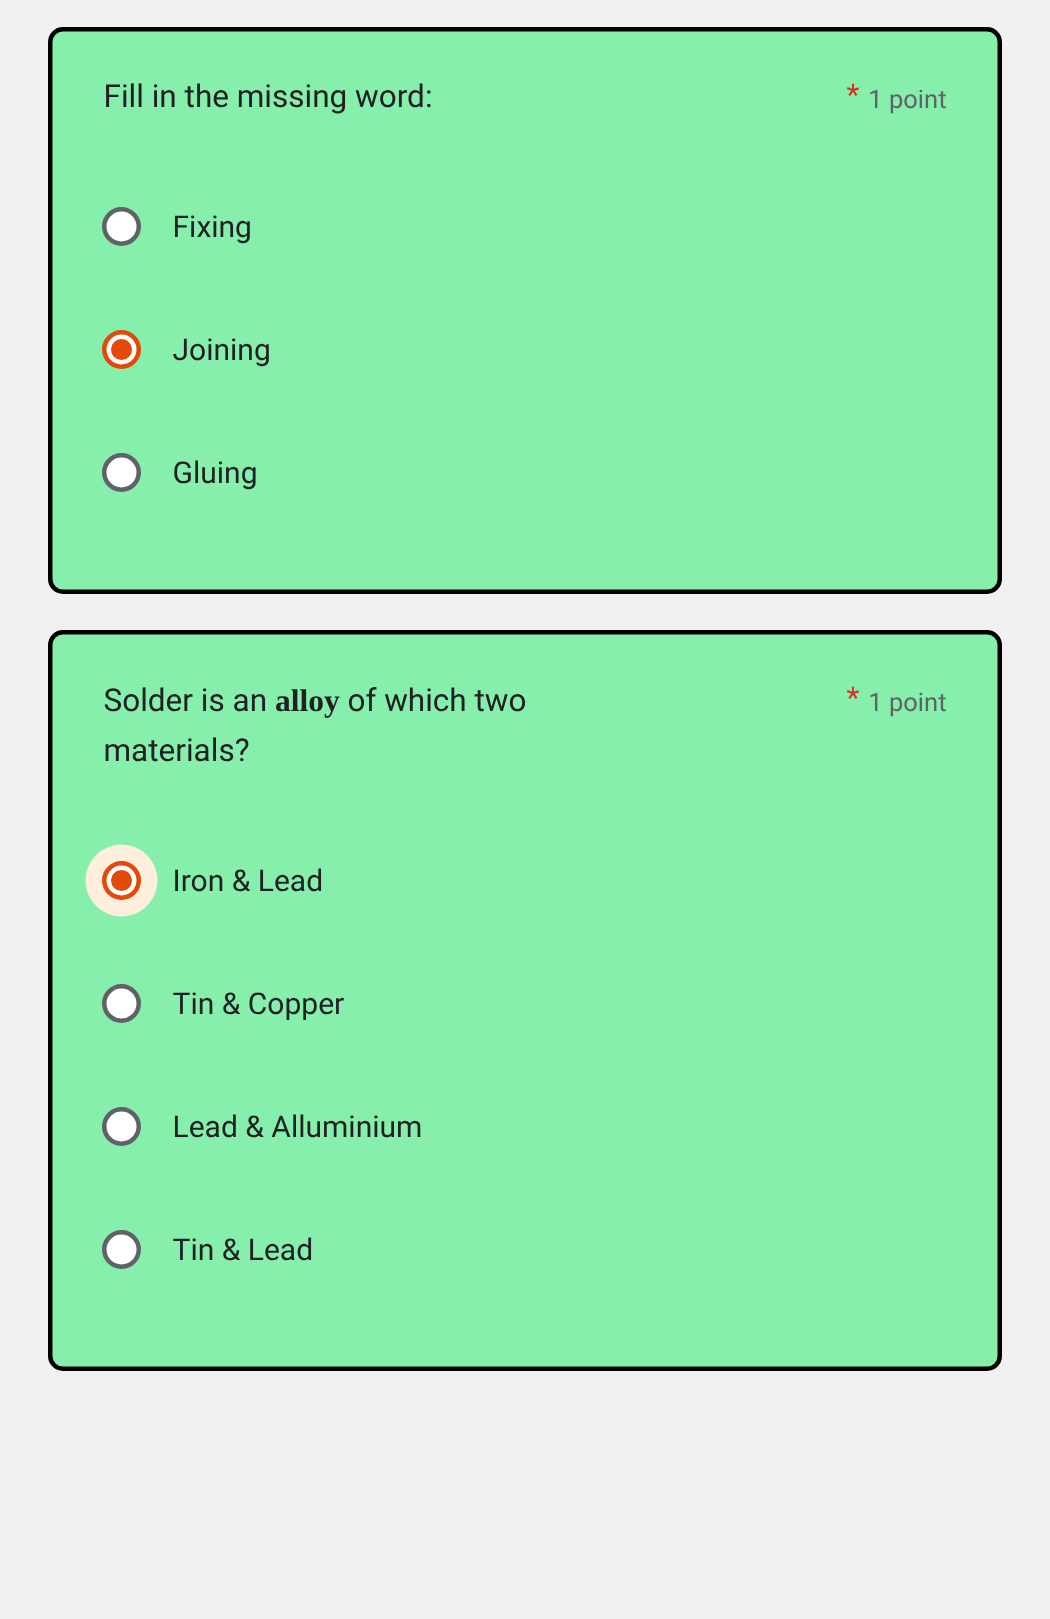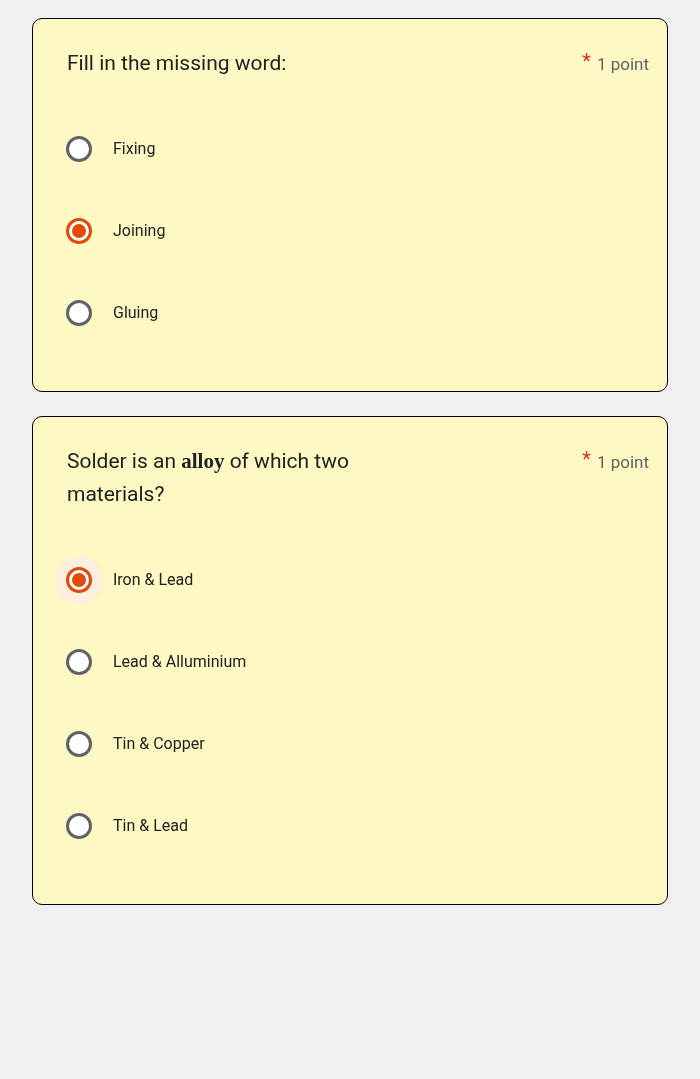--- a/index.html
+++ b/index.html
@@ -10,24 +10,24 @@
     font-family: Roboto, Arial, sans-serif;
     color: #202124;
     -webkit-font-smoothing: antialiased;
   }
   .page {
     width: 700px;
     margin: 0 auto;
     padding: 18px 32px 20px 32px;
   }
   .card {
-    background: #fef9c3;
-    border: 1px solid #000000;
+    background: #86efac;
+    border: 3px solid #000000;
     border-radius: 10px;
-    padding: 28px 18px 30px 34px;
+    padding: 28px 34px 30px 34px;
     margin-bottom: 24px;
   }
   .q-header {
     display: flex;
     align-items: flex-start;
     justify-content: space-between;
     gap: 16px;
   }
   .q-title {
     font-size: 21px;
@@ -99,21 +99,21 @@
     width: 0;
     height: 0;
     border-radius: 50%;
     background: #e24a0a;
   }
   .option.selected .radio-dot {
     width: 14px;
     height: 14px;
   }
   .option-label {
-    font-size: 16px;
+    font-size: 20px;
     margin-left: 10px;
     color: #202124;
     text-align: center;
   }
 </style>
 </head>
 <body>
 
 <div class="page">
 
@@ -169,34 +169,34 @@
           </span>
         </span>
         <span class="option-label">Iron &amp; Lead</span>
       </div>
       <div class="option">
         <span class="radio-wrap">
           <span class="radio">
             <span class="radio-dot"></span>
           </span>
         </span>
+        <span class="option-label">Tin &amp; Copper</span>
+      </div>
+      <div class="option">
+        <span class="radio-wrap">
+          <span class="radio">
+            <span class="radio-dot"></span>
+          </span>
+        </span>
         <span class="option-label">Lead &amp; Alluminium</span>
       </div>
       <div class="option">
         <span class="radio-wrap">
           <span class="radio">
             <span class="radio-dot"></span>
           </span>
         </span>
-        <span class="option-label">Tin &amp; Copper</span>
-      </div>
-      <div class="option">
-        <span class="radio-wrap">
-          <span class="radio">
-            <span class="radio-dot"></span>
-          </span>
-        </span>
         <span class="option-label">Tin &amp; Lead</span>
       </div>
     </div>
   </div>
 
 </div>
 
 </body></html>

